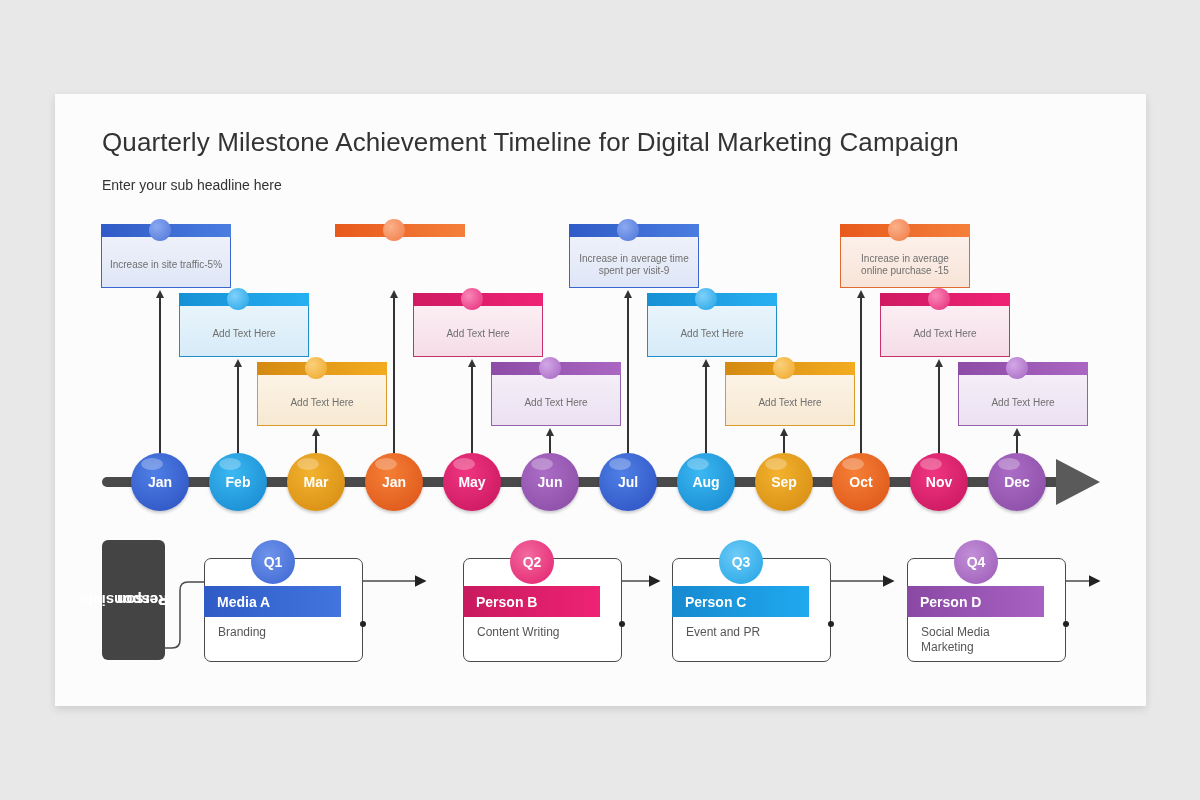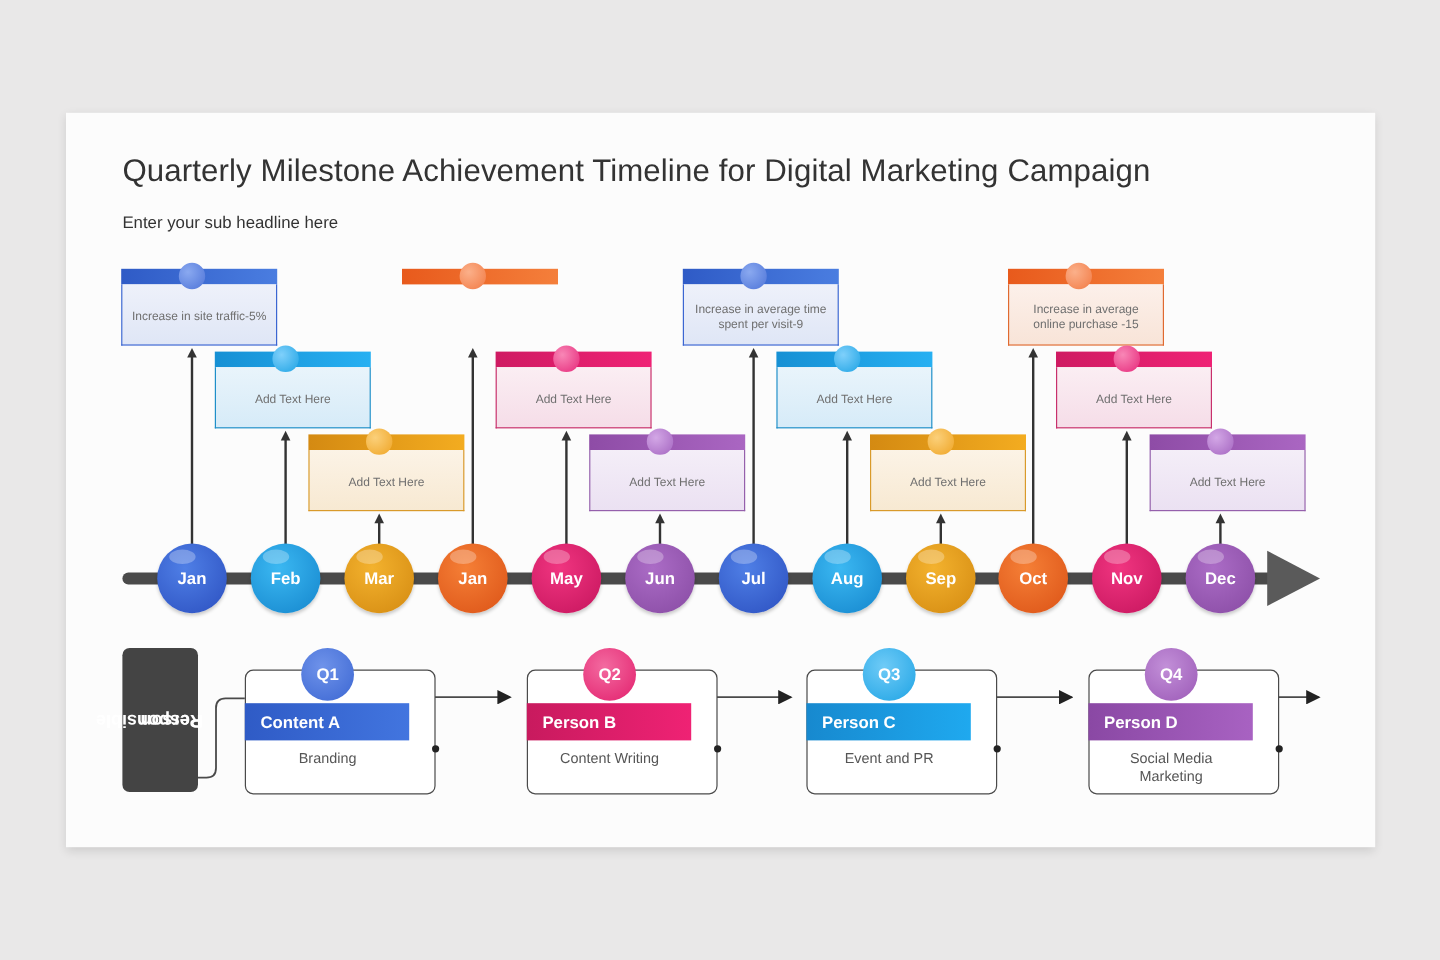--- a/index.html
+++ b/index.html
@@ -21,21 +21,21 @@
   .axis-head { position: absolute; left: 1056px; top: 459px; width: 0; height: 0; border-top: 23px solid transparent; border-bottom: 23px solid transparent; border-left: 44px solid #5a5a5a; }
 
   .month { position: absolute; width: 58px; height: 58px; border-radius: 50%; top: 453px; display: flex; align-items: center; justify-content: center; color: #fff; font-weight: bold; font-size: 14px; box-shadow: 0 2px 3px rgba(0,0,0,0.2); overflow: hidden; }
   .month::before { content: ""; position: absolute; left: 10px; top: 5px; width: 22px; height: 12px; border-radius: 50%; background: rgba(255,255,255,0.28); }
 
   .resp { position: absolute; left: 102px; top: 540px; width: 63px; height: 120px; background: #444; border-radius: 6px; display: flex; align-items: center; justify-content: center; }
   .resp span { transform: rotate(-90deg); color: #fff; font-weight: bold; font-size: 15px; text-align: center; line-height: 18px; white-space: nowrap; display: block; }
 
   .pbox { position: absolute; top: 558px; width: 159px; height: 104px; border: 1.5px solid #4a4a4a; border-radius: 7px; background: #fff; }
   .pbox .name { position: absolute; left: -1px; top: 27px; width: 137px; height: 31px; color: #fff; font-weight: bold; font-size: 14px; display: flex; align-items: center; padding-left: 13px; }
-  .pbox .role { position: absolute; left: 13px; top: 66px; font-size: 12px; color: #555; line-height: 15px; text-align: center; }
+  .pbox .role { position: absolute; left: 13px; top: 66px; font-size: 12px; color: #555; line-height: 15px; }
   .pbox .qdot { position: absolute; top: -19px; left: 46px; width: 44px; height: 44px; border-radius: 50%; color: #fff; font-weight: bold; font-size: 14px; display: flex; align-items: center; justify-content: center; }
   .pbox .knob { position: absolute; right: -4px; top: 62px; width: 6px; height: 6px; border-radius: 50%; background: #222; }
 
   svg.conn { position: absolute; left: 0; top: 0; width: 1200px; height: 800px; pointer-events: none; }
 </style>
 </head>
 <body>
 
 <div class="slide"></div>
 
@@ -191,25 +191,25 @@
   <path d="M575,566 L575,574 Q575,581 583,581 L659,581" fill="none" stroke="#4a4a4a" stroke-width="1.5" marker-end="url(#ah)"></path>
 
   <path d="M808,566 L808,574 Q808,581 816,581 L893,581" fill="none" stroke="#4a4a4a" stroke-width="1.5" marker-end="url(#ah)"></path>
 
   <path d="M1043,566 L1043,574 Q1043,581 1051,581 L1099,581" fill="none" stroke="#4a4a4a" stroke-width="1.5" marker-end="url(#ah)"></path>
 </svg>
 
 <div id="pboxes">
     <div class="pbox" style="left: 204px;">
       <div class="qdot" style="background:radial-gradient(circle at 40% 35%,#6f93ea,#3b66d2)">Q1</div>
-      <div class="name" style="background:linear-gradient(90deg,#2f5bc6,#4275df)">Content A</div>
+      <div class="name" style="background:linear-gradient(90deg,#2f5bc6,#4275df)">Media A</div>
       <div class="role" style="width:110px">Branding</div>
       <div class="knob"></div>
     </div>
-    <div class="pbox" style="left: 439px; padding-left: 44px;">
+    <div class="pbox" style="left: 463px; padding-left: 44px;">
       <div class="qdot" style="background:radial-gradient(circle at 40% 35%,#f36aa0,#e21f6c)">Q2</div>
       <div class="name" style="background:linear-gradient(90deg,#c81a5e,#ef2274)">Person B</div>
       <div class="role" style="width:110px">Content Writing</div>
       <div class="knob"></div>
     </div>
     <div class="pbox" style="left: 672px;">
       <div class="qdot" style="background:radial-gradient(circle at 40% 35%,#6fcbf7,#1ea3e4)">Q3</div>
       <div class="name" style="background:linear-gradient(90deg,#1789cf,#1fa9ef)">Person C</div>
       <div class="role" style="width:110px">Event and PR</div>
       <div class="knob"></div>

